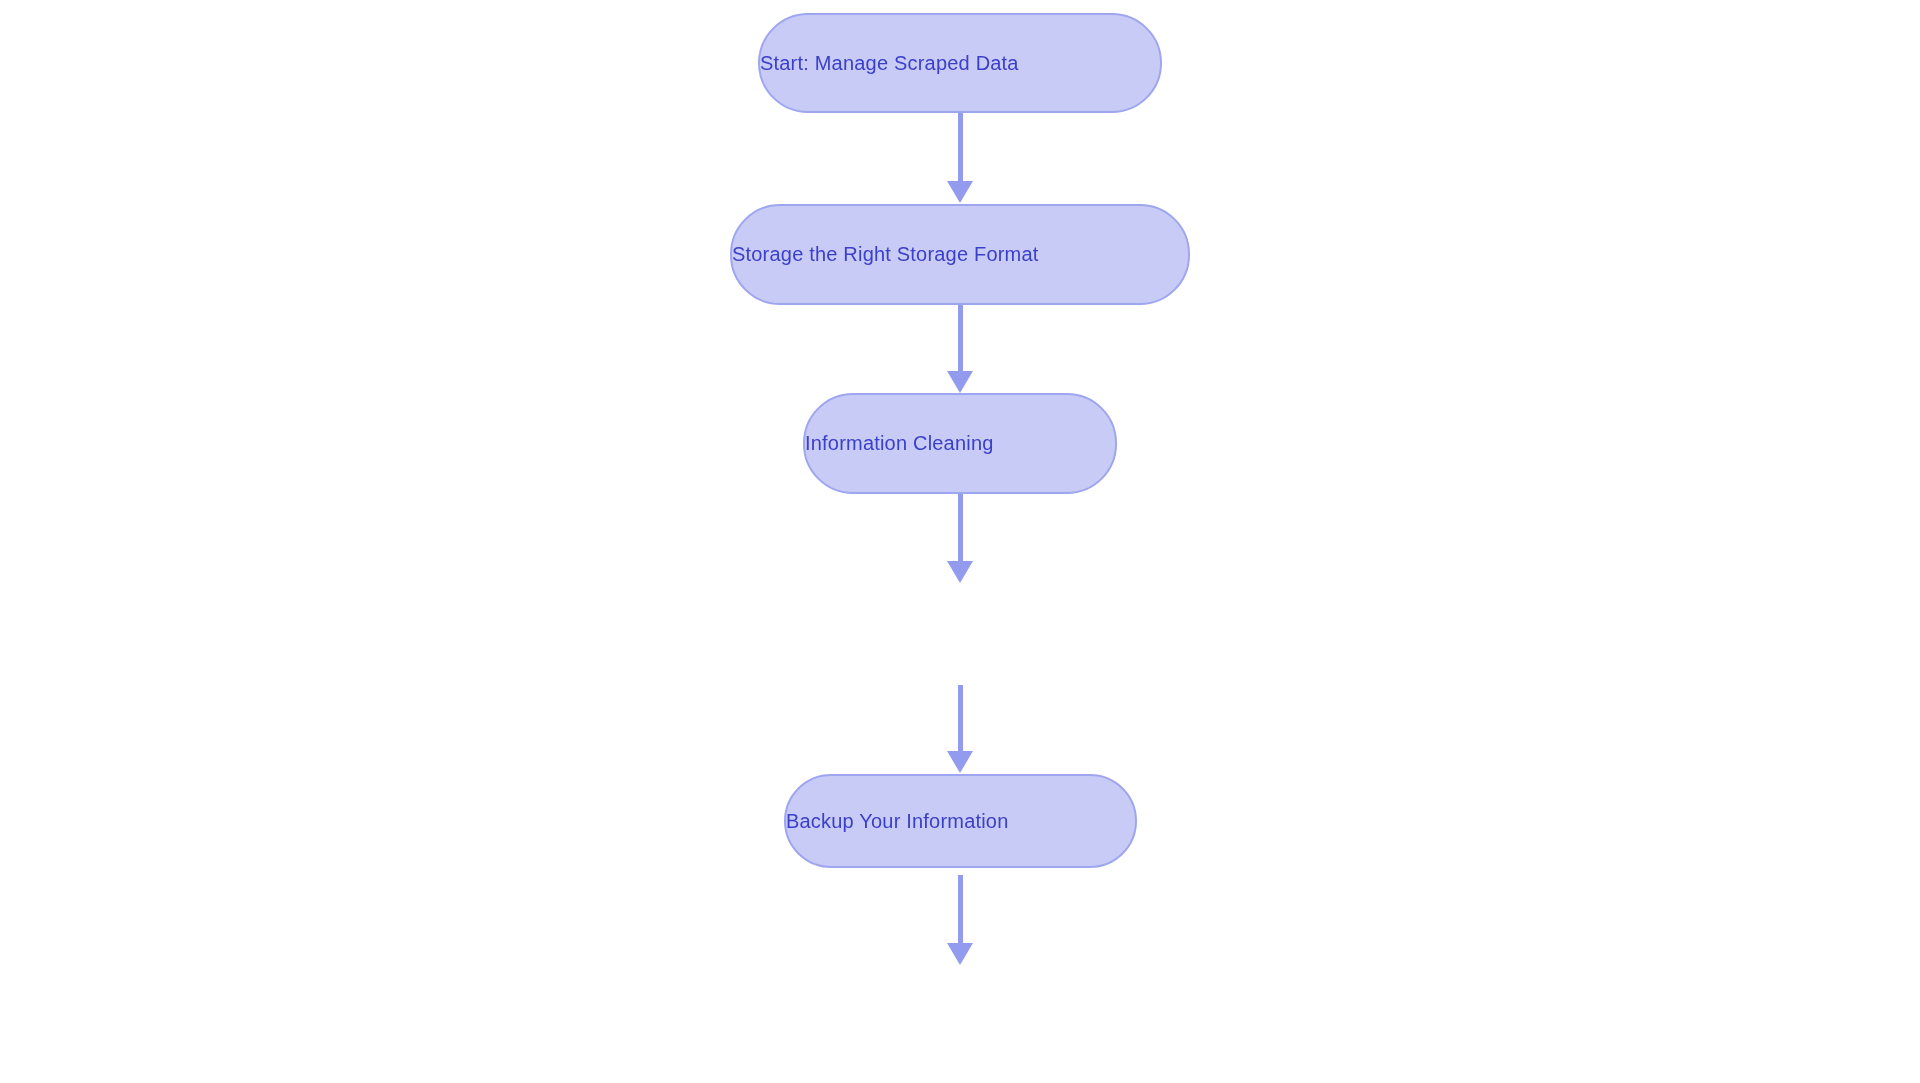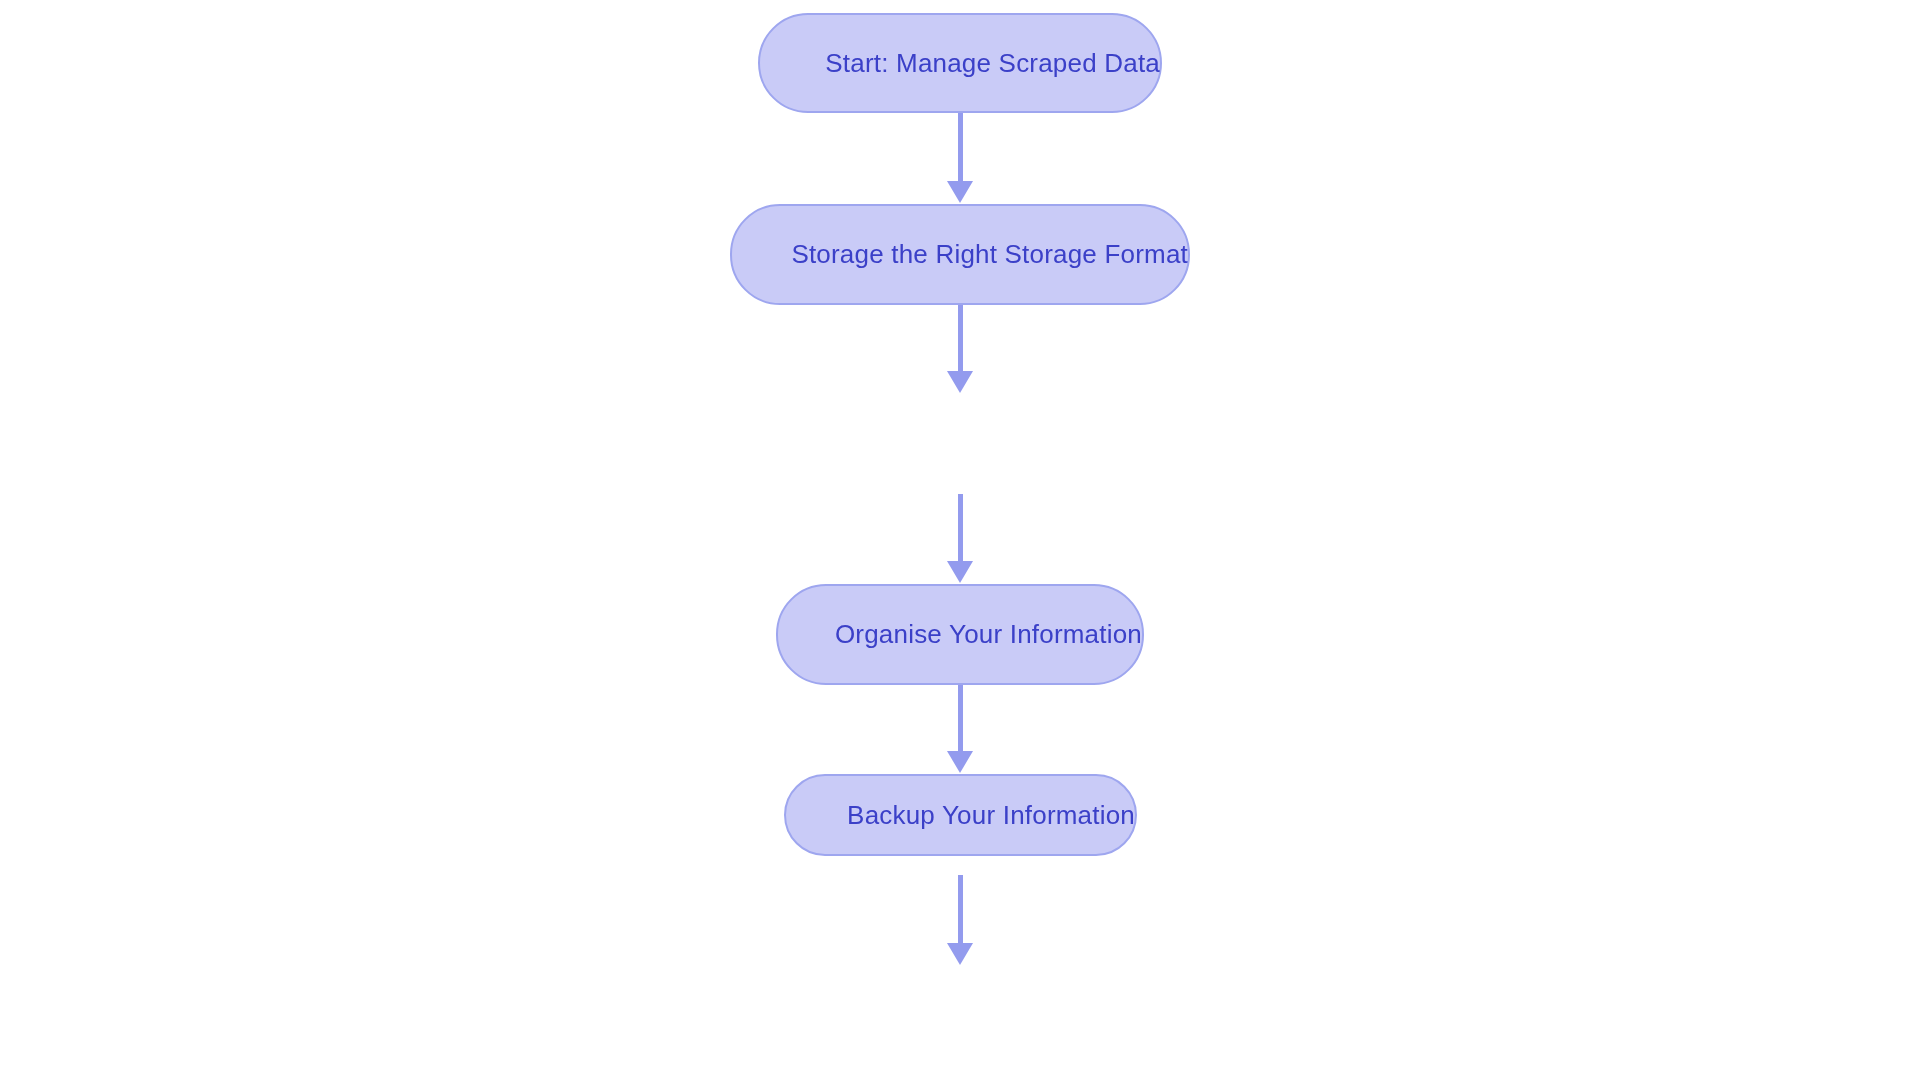--- a/index.html
+++ b/index.html
@@ -13,37 +13,37 @@
     width: 1920px;
     height: 1083px;
     background: var(--background, #ffffff);
     overflow: hidden;
   }
   .node {
     position: absolute;
     box-sizing: border-box;
     display: flex;
     align-items: center;
-    justify-content: flex-end;
+    justify-content: flex-start;
     background: var(--node-fill, #c9cbf7);
     border: 2px solid var(--node-border, #9ea6ef);
     border-radius: 50px;
     color: var(--node-text, #3b40c8);
-    font-size: 26px;
+    font-size: 20px;
     font-weight: 400;
     letter-spacing: 0.2px;
     white-space: nowrap;
     text-align: center;
   }
   
   .n0 { left: 758px; top: 13px;  width: 404px; height: 100px; }
   .n1 { left: 730px; top: 204px; width: 460px; height: 101px; }
   .n2 { left: 803px; top: 393px; width: 314px; height: 101px; }
   .n3 { left: 776px; top: 584px; width: 368px; height: 101px; }
-  .n4 { left: 784px; top: 774px; width: 353px; height: 82px; }
+  .n4 { left: 784px; top: 774px; width: 353px; height: 94px; }
   .n5 { left: 789px; top: 965px; width: 342px; height: 100px; }
 
   .arrow {
     position: absolute;
     left: 960px;
     transform: translateX(-50%);
     display: flex;
     flex-direction: column;
     align-items: center;
   }
@@ -82,29 +82,29 @@
 
   <div class="node n1">
     <span>Storage the Right Storage Format</span>
   </div>
 
   <div class="arrow a1">
     <span class="stem"></span>
     <span class="head"></span>
   </div>
 
+  <div class="node n2">
+    <span>Information Cleaning</span>
+  </div>
 
   <div class="arrow a2">
     <span class="stem"></span>
     <span class="head"></span>
   </div>
 
-  <div class="node n3">
-    <span>Organise Your Information</span>
-  </div>
 
   <div class="arrow a3">
     <span class="stem"></span>
     <span class="head"></span>
   </div>
 
   <div class="node n4">
     <span>Backup Your Information</span>
   </div>
 

